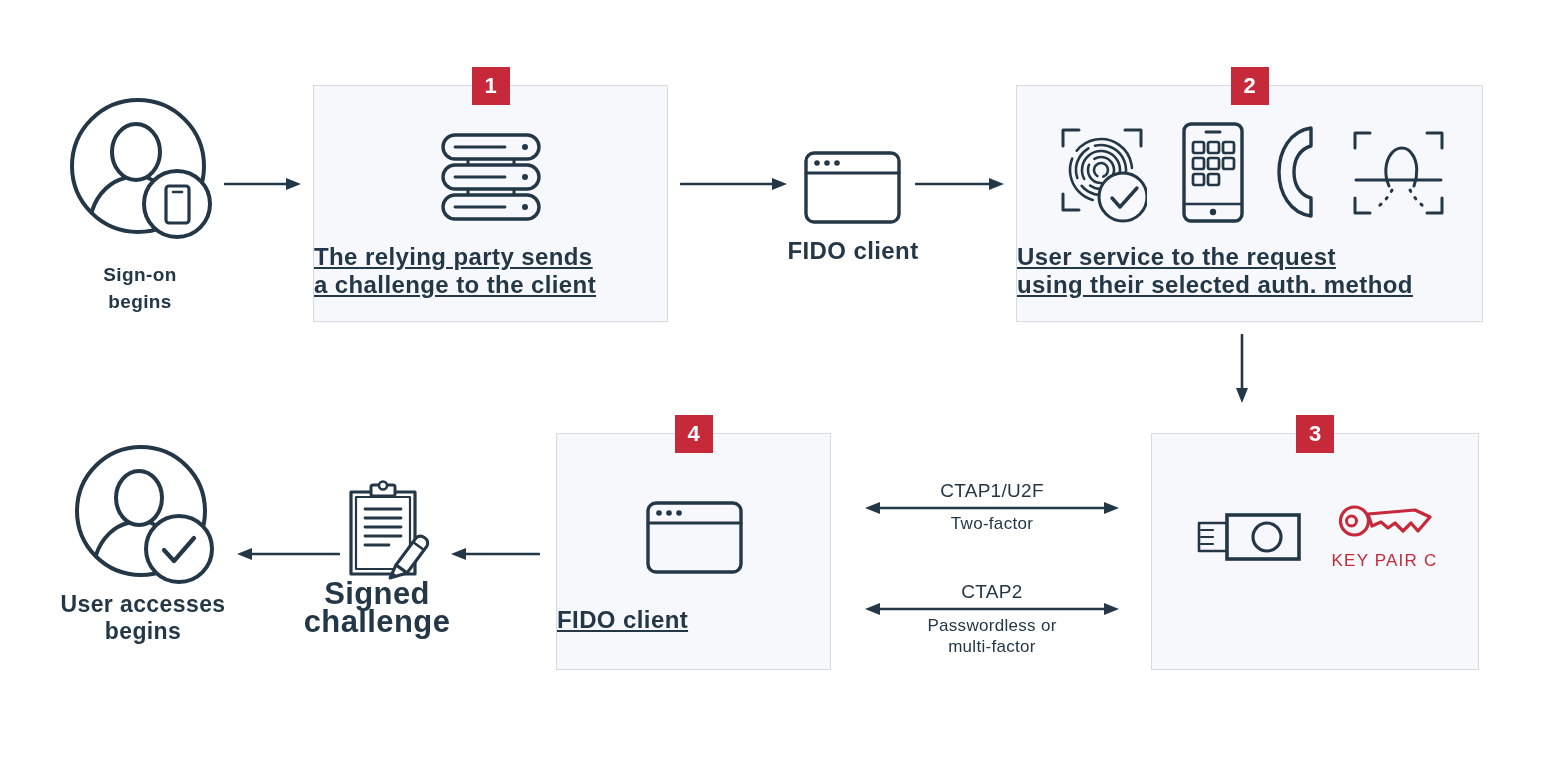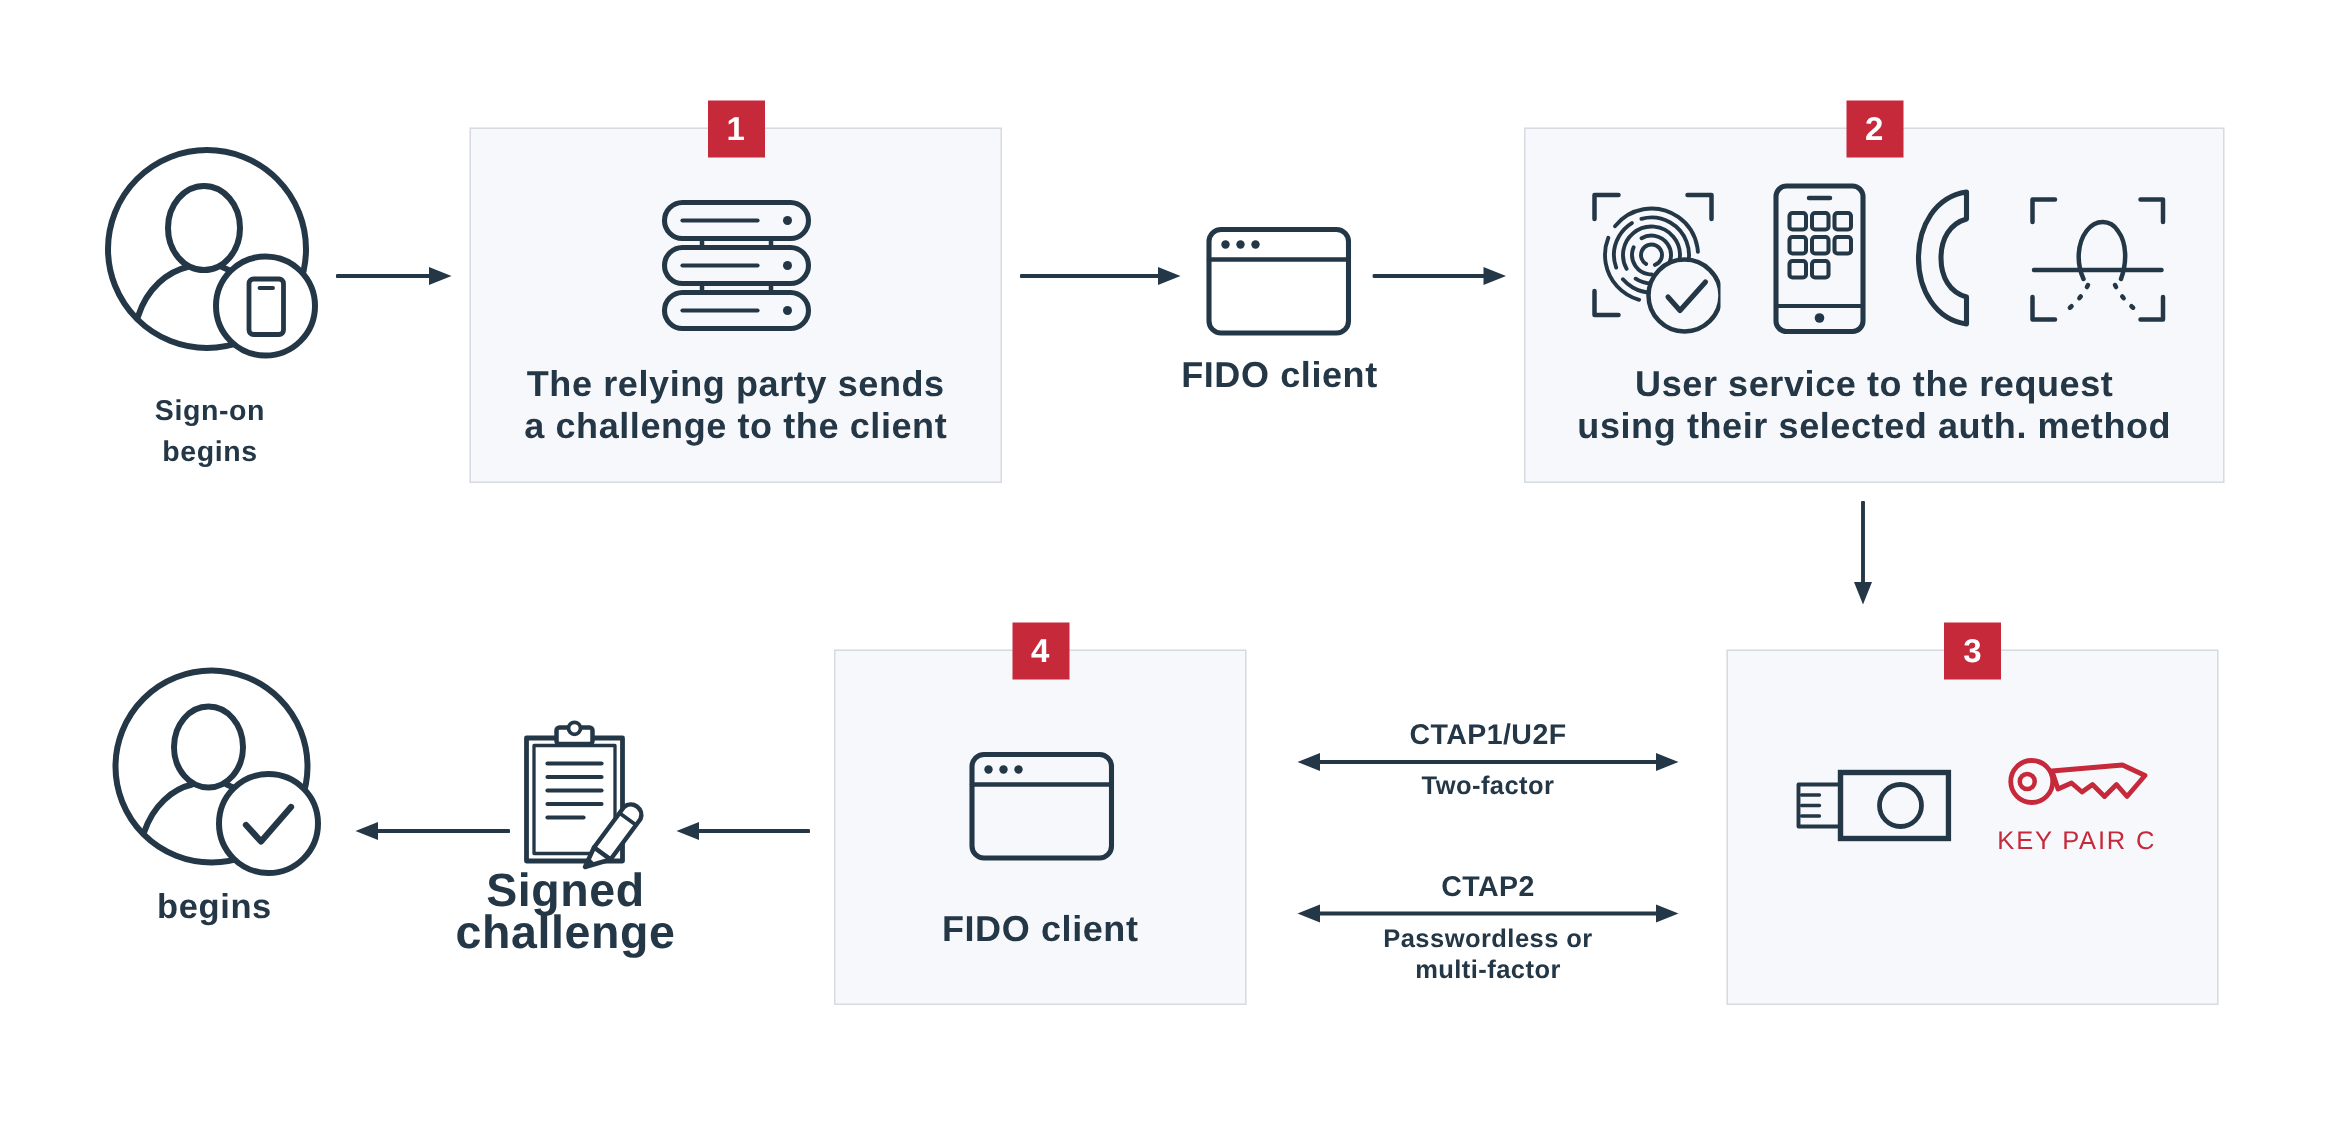--- a/index.html
+++ b/index.html
@@ -14,34 +14,35 @@
   #box4 { left:556px; top:433px;  width:275px; height:237px; }
 
   .badge {
     position:absolute; top:-19px; left:50%; transform:translateX(-50%);
     width:38px; height:38px; background:#c5293a; color:#ffffff;
     display:flex; align-items:center; justify-content:center;
     font-size:22px; font-weight:700; z-index:3;
   }
 
   .caption {
-    position:absolute; left:0; right:0; text-align:center;
+    position:absolute; left:0; right:0; 
     color:#243747; font-weight:700; font-size:24px; line-height:28px;
     letter-spacing:0.4px;
+    text-decoration:underline;
   }
   #box1 .caption, #box2 .caption { top:157px; }
   #box3 .caption, #box4 .caption { top:172px; }
 
   .label { position:absolute; text-align:center; color:#243747; font-weight:700; letter-spacing:0.4px; }
   #signon-label   { left:25px;  top:261px; width:230px; font-size:19px; line-height:27px; }
   #fido-top-label { left:758px; top:237px; width:190px; font-size:24px; }
   #signed-label   { left:277px; top:580px; width:200px; font-size:31px; line-height:28px; }
   #user-label     { left:28px;  top:591px; width:230px; font-size:23px; line-height:27px; }
 
-  .ctap-text { position:absolute; left:864px; width:256px; text-align:center; color:#243747; font-weight:700; letter-spacing:0.3px; }
+  .ctap-text { position:absolute; left:864px; width:256px; text-align:center; color:#243747; font-weight:400; letter-spacing:0.3px; }
   #ctap1-title { top:480px; font-size:19px; }
   #ctap1-sub   { top:514px; font-size:17px; }
   #ctap2-title { top:581px; font-size:19px; }
   #ctap2-sub   { top:615px; font-size:17px; line-height:21px; }
 
   #keypair-label {
     position:absolute; left:150px; top:117px; width:165px; text-align:center;
     color:#c5293a; font-weight:400; font-size:17px; letter-spacing:1.2px;
   }
 
@@ -281,16 +282,17 @@
 
   <svg id="icon-user-access" width="146" height="146" viewBox="0 0 146 146">
     <circle class="stroke" cx="71" cy="71" r="64" stroke-width="4"></circle>
     <ellipse class="stroke" cx="69" cy="58" rx="23" ry="27" stroke-width="4"></ellipse>
     <path class="stroke" d="M26,115 C32,97 45,86 58,83" stroke-width="4"></path>
     <path class="stroke" d="M81,83 C89,86 96,91 101,97" stroke-width="4"></path>
     <circle cx="109" cy="109" r="33" fill="#ffffff" stroke="#243747" stroke-width="4"></circle>
     <path class="stroke" d="M94,110 l10,11 l20,-23" stroke-width="4.2"></path>
   </svg>
   <div class="label" id="user-label">
+    <div>User accesses</div>
     <div>begins</div>
   </div>
 
 </div>
 
 </body></html>

